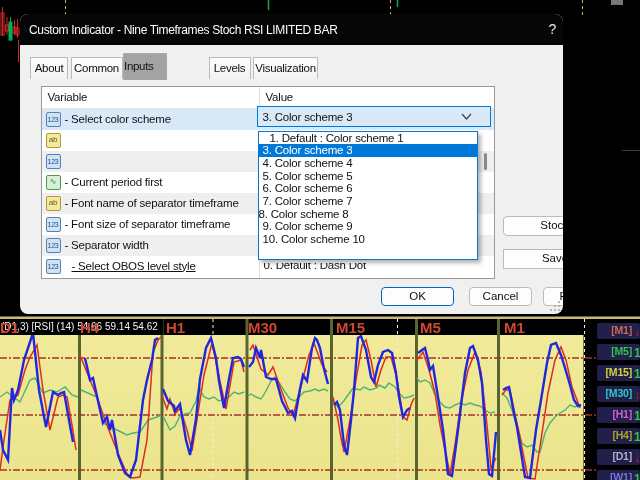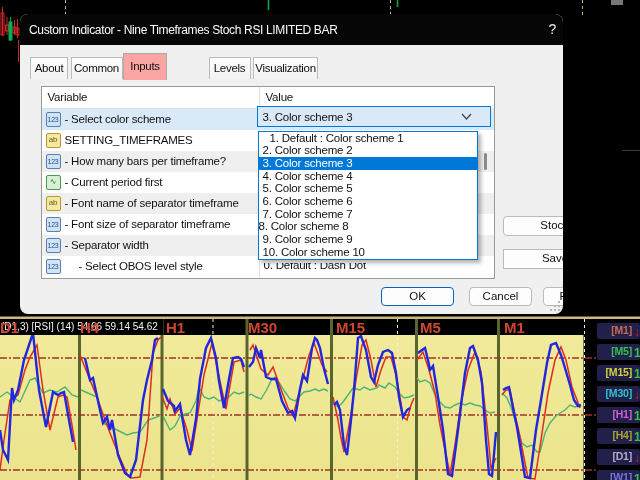--- a/index.html
+++ b/index.html
@@ -161,47 +161,45 @@
     <div class="abs" style="left:9.5px;top:8.5px;font-size:12px;letter-spacing:-0.35px;color:#fcfcfc;">Custom Indicator - Nine Timeframes Stoch RSI LIMITED BAR</div>
     <div class="abs" style="left:529px;top:7px;font-size:14px;font-weight:400;color:#e8e8e8;">?</div>
     <svg class="abs" style="left:575px;top:9px;" width="12" height="12" xmlns="http://www.w3.org/2000/svg">
         <path d="M1,1 L11,11 M11,1 L1,11" stroke="#e8e8e8" stroke-width="1.2"></path>
       </svg>
   </div>
 
   <div class="abs" style="left:0;top:31px;width:100%;height:34px;font-size:11.5px;letter-spacing:-0.3px;color:#111;">
     <div class="abs" style="left:10.5px;top:11.5px;width:36px;height:21px;background:linear-gradient(#fdfdfd,#f2f2f2);border:1px solid #bbb;border-bottom:none;text-align:center;line-height:20px;">About</div>
     <div class="abs" style="left:51px;top:11.5px;width:50px;height:21px;background:linear-gradient(#fdfdfd,#f2f2f2);border:1px solid #bbb;border-bottom:none;text-align:center;line-height:20px;">Common</div>
-    <div class="abs" style="left:103.5px;top:7.5px;width:42px;height:26px;background:#fca5a5;border:1px solid #aaa;border-bottom:none;text-align:center;line-height:24px;">Inputs</div>
+    <div class="abs" style="left:103.5px;top:7.5px;width:42px;height:26px;background:#a3a3a3;border:1px solid #aaa;border-bottom:none;text-align:left;line-height:24px;">Inputs</div>
     <div class="abs" style="left:147px;top:11.5px;width:37px;height:21px;background:linear-gradient(#fdfdfd,#f2f2f2);border:1px solid #bbb;border-bottom:none;text-align:center;line-height:20px;margin-top:44px;">Colors</div>
     <div class="abs" style="left:189px;top:11.5px;width:40px;height:21px;background:linear-gradient(#fdfdfd,#f2f2f2);border:1px solid #bbb;border-bottom:none;text-align:center;line-height:20px;">Levels</div>
     <div class="abs" style="left:233.5px;top:11.5px;width:63px;height:21px;background:linear-gradient(#fdfdfd,#f2f2f2);border:1px solid #bbb;border-bottom:none;text-align:center;line-height:20px;">Visualization</div>
   </div>
 
   <div class="abs" style="left:21px;top:72px;width:452px;height:191px;background:#fff;border:1px solid #999;font-size:11.5px;letter-spacing:-0.2px;color:#111;">
 
     <div class="abs" style="left:0;top:0;width:100%;height:21px;border-bottom:1px solid #e2e2e2;">
       <div class="abs" style="left:6px;top:4px;">Variable</div>
       <div class="abs" style="left:224px;top:4px;">Value</div>
     </div>
     <div class="abs" style="left:217.5px;top:0;width:1px;height:100%;background:#e2e2e2;"></div>
 
     <div class="abs" style="left:0;top:21.5px;width:100%;height:21px;background:#d9e9f8;"></div>
     <div class="abs" style="left:0;top:63.5px;width:100%;height:21px;background:#efefef;"></div>
     <div class="abs" style="left:0;top:105.5px;width:100%;height:21px;background:#efefef;"></div>
     <div class="abs" style="left:0;top:147.5px;width:100%;height:21px;background:#efefef;"></div>
 
     <div class="abs" style="left:23px;top:25.5px;">- Select color scheme</div>
-    <div class="abs" style="left:23px;top:46.5px;">SETTING_TIMEFRAMES</div>
-    <div class="abs" style="left:23px;top:67.5px;">- How many bars per timeframe?</div>
     <div class="abs" style="left:23px;top:88.5px;text-align:right;">- Current period first</div>
     <div class="abs" style="left:23px;top:130.5px;">- Font size of separator timeframe</div>
     <div class="abs" style="left:23px;top:109.5px;">- Font name of separator timeframe</div>
     <div class="abs" style="left:23px;top:152px;">- Separator width</div>
-    <div class="abs" style="left:37px;top:172.5px;">- Select OBOS level style</div>
+    <div class="abs" style="left:30px;top:172.5px;text-decoration:underline;">- Select OBOS level style</div>
 
     <div class="abs" style="left:4px;top:25px;width:13px;height:13px;background:#cfe4f2;border:1px solid #5a7fb4;border-radius:2px;font-size:7px;color:#234e96;text-align:center;line-height:13px;">123</div>
     <div class="abs" style="left:4px;top:46px;width:13px;height:13px;background:#f4e9a0;border:1px solid #b49a30;border-radius:2px;font-size:8px;color:#6e5a10;text-align:center;line-height:12px;">ab</div>
     <div class="abs" style="left:4px;top:67px;width:13px;height:13px;background:#cfe4f2;border:1px solid #5a7fb4;border-radius:2px;font-size:7px;color:#234e96;text-align:center;line-height:13px;">123</div>
     <div class="abs" style="left:4px;top:88px;width:13px;height:13px;background:#d8efd8;border:1px solid #4a9a4a;border-radius:2px;font-size:8px;color:#1a7a2a;text-align:center;line-height:12px;">∿</div>
     <div class="abs" style="left:4px;top:109px;width:13px;height:13px;background:#f4e9a0;border:1px solid #b49a30;border-radius:2px;font-size:8px;color:#6e5a10;text-align:center;line-height:12px;">ab</div>
     <div class="abs" style="left:4px;top:130px;width:13px;height:13px;background:#cfe4f2;border:1px solid #5a7fb4;border-radius:2px;font-size:7px;color:#234e96;text-align:center;line-height:13px;">123</div>
     <div class="abs" style="left:4px;top:151px;width:13px;height:13px;background:#cfe4f2;border:1px solid #5a7fb4;border-radius:2px;font-size:7px;color:#234e96;text-align:center;line-height:13px;">123</div>
     <div class="abs" style="left:4px;top:172px;width:13px;height:13px;background:#cfe4f2;border:1px solid #5a7fb4;border-radius:2px;font-size:7px;color:#234e96;text-align:center;line-height:13px;">123</div>
 
@@ -212,21 +210,20 @@
 
   <div class="abs" style="left:237px;top:92px;width:234px;height:20.5px;background:#d9e9f8;border:1.5px solid #0078d7;box-sizing:border-box;font-size:11.5px;letter-spacing:-0.2px;color:#111;">
     <div class="abs" style="left:5px;top:3.5px;">3. Color scheme 3</div>
     <svg class="abs" style="right:18px;top:6px;" width="11" height="8" xmlns="http://www.w3.org/2000/svg">
         <path d="M1,1 L5.5,6 L10,1" fill="none" stroke="#444" stroke-width="1.2"></path>
       </svg>
   </div>
 
   <div class="abs" style="left:238px;top:116.5px;width:220px;height:129px;background:#fff;border:1px solid #0078d7;box-sizing:border-box;font-size:11.5px;letter-spacing:-0.2px;color:#111;line-height:12.8px;box-shadow:3px 3px 4px rgba(0,0,0,0.3);">
     <div style="height:12.7px;padding-left:11px;">1. Default : Color scheme 1</div>
-    <div style="height:12.7px;padding-left:4px;">2. Color scheme 2</div>
     <div style="height:12.7px;padding-left:4px;background:#0078d7;color:#fff;">3. Color scheme 3</div>
     <div style="height:12.7px;padding-left:4px;">4. Color scheme 4</div>
     <div style="height:12.7px;padding-left:4px;">5. Color scheme 5</div>
     <div style="height:12.7px;padding-left:4px;">6. Color scheme 6</div>
     <div style="height:12.7px;padding-left:4px;">7. Color scheme 7</div>
     <div style="height:12.7px;">8. Color scheme 8</div>
     <div style="height:12.7px;padding-left:4px;">9. Color scheme 9</div>
     <div style="height:12.7px;padding-left:4px;">10. Color scheme 10</div>
   </div>
 

